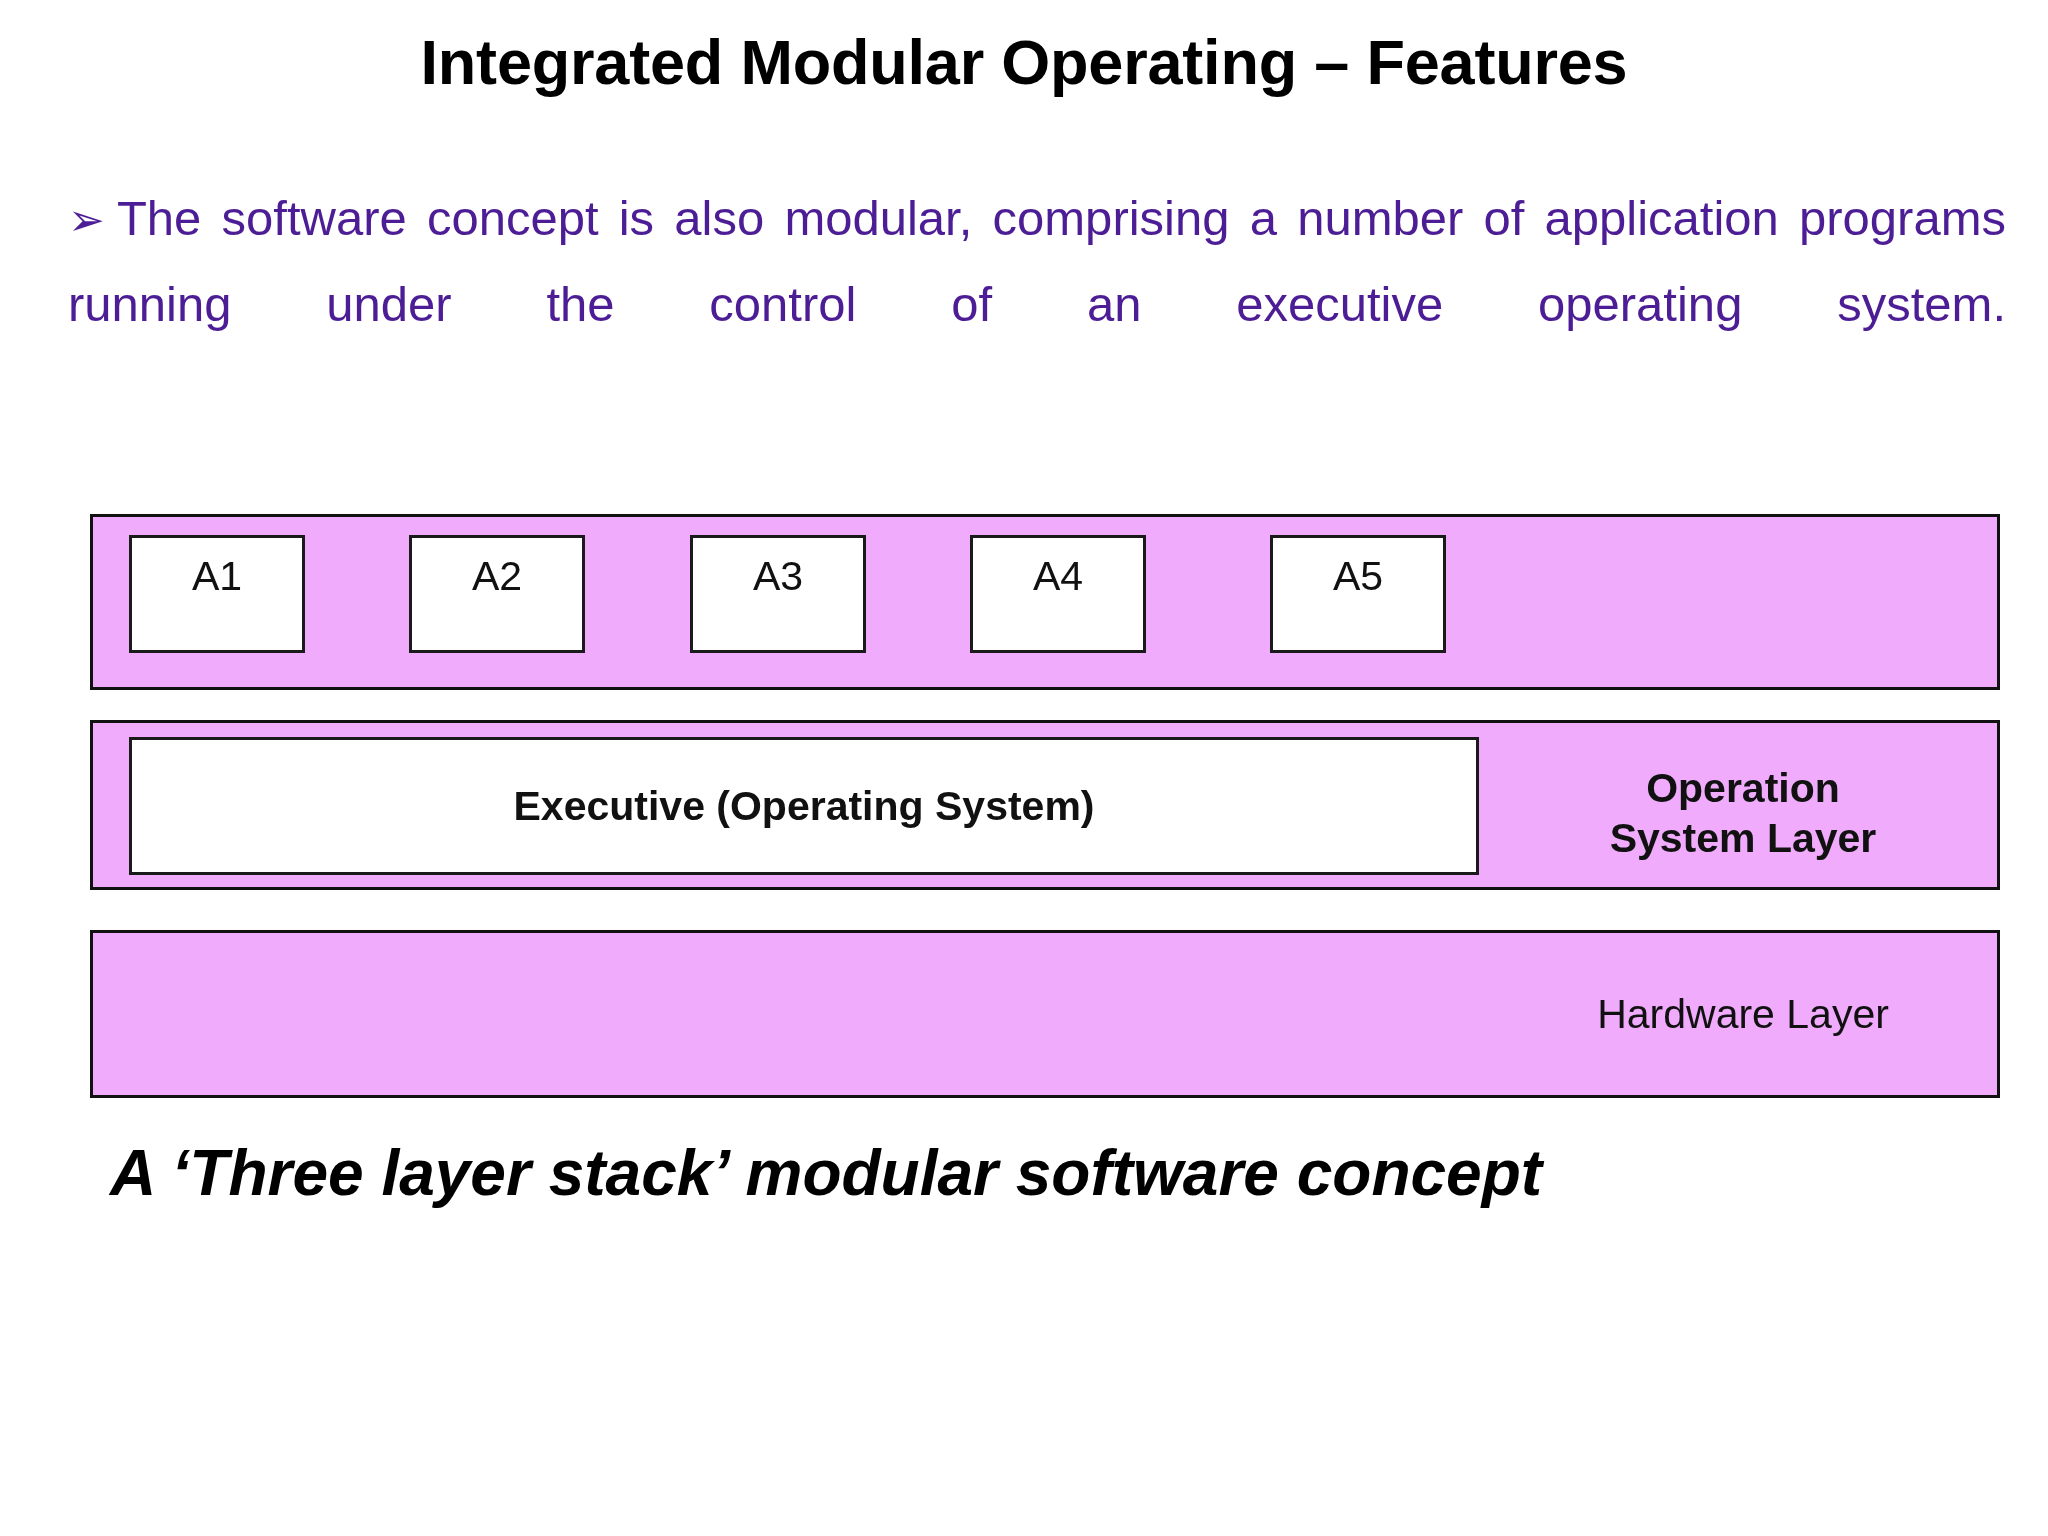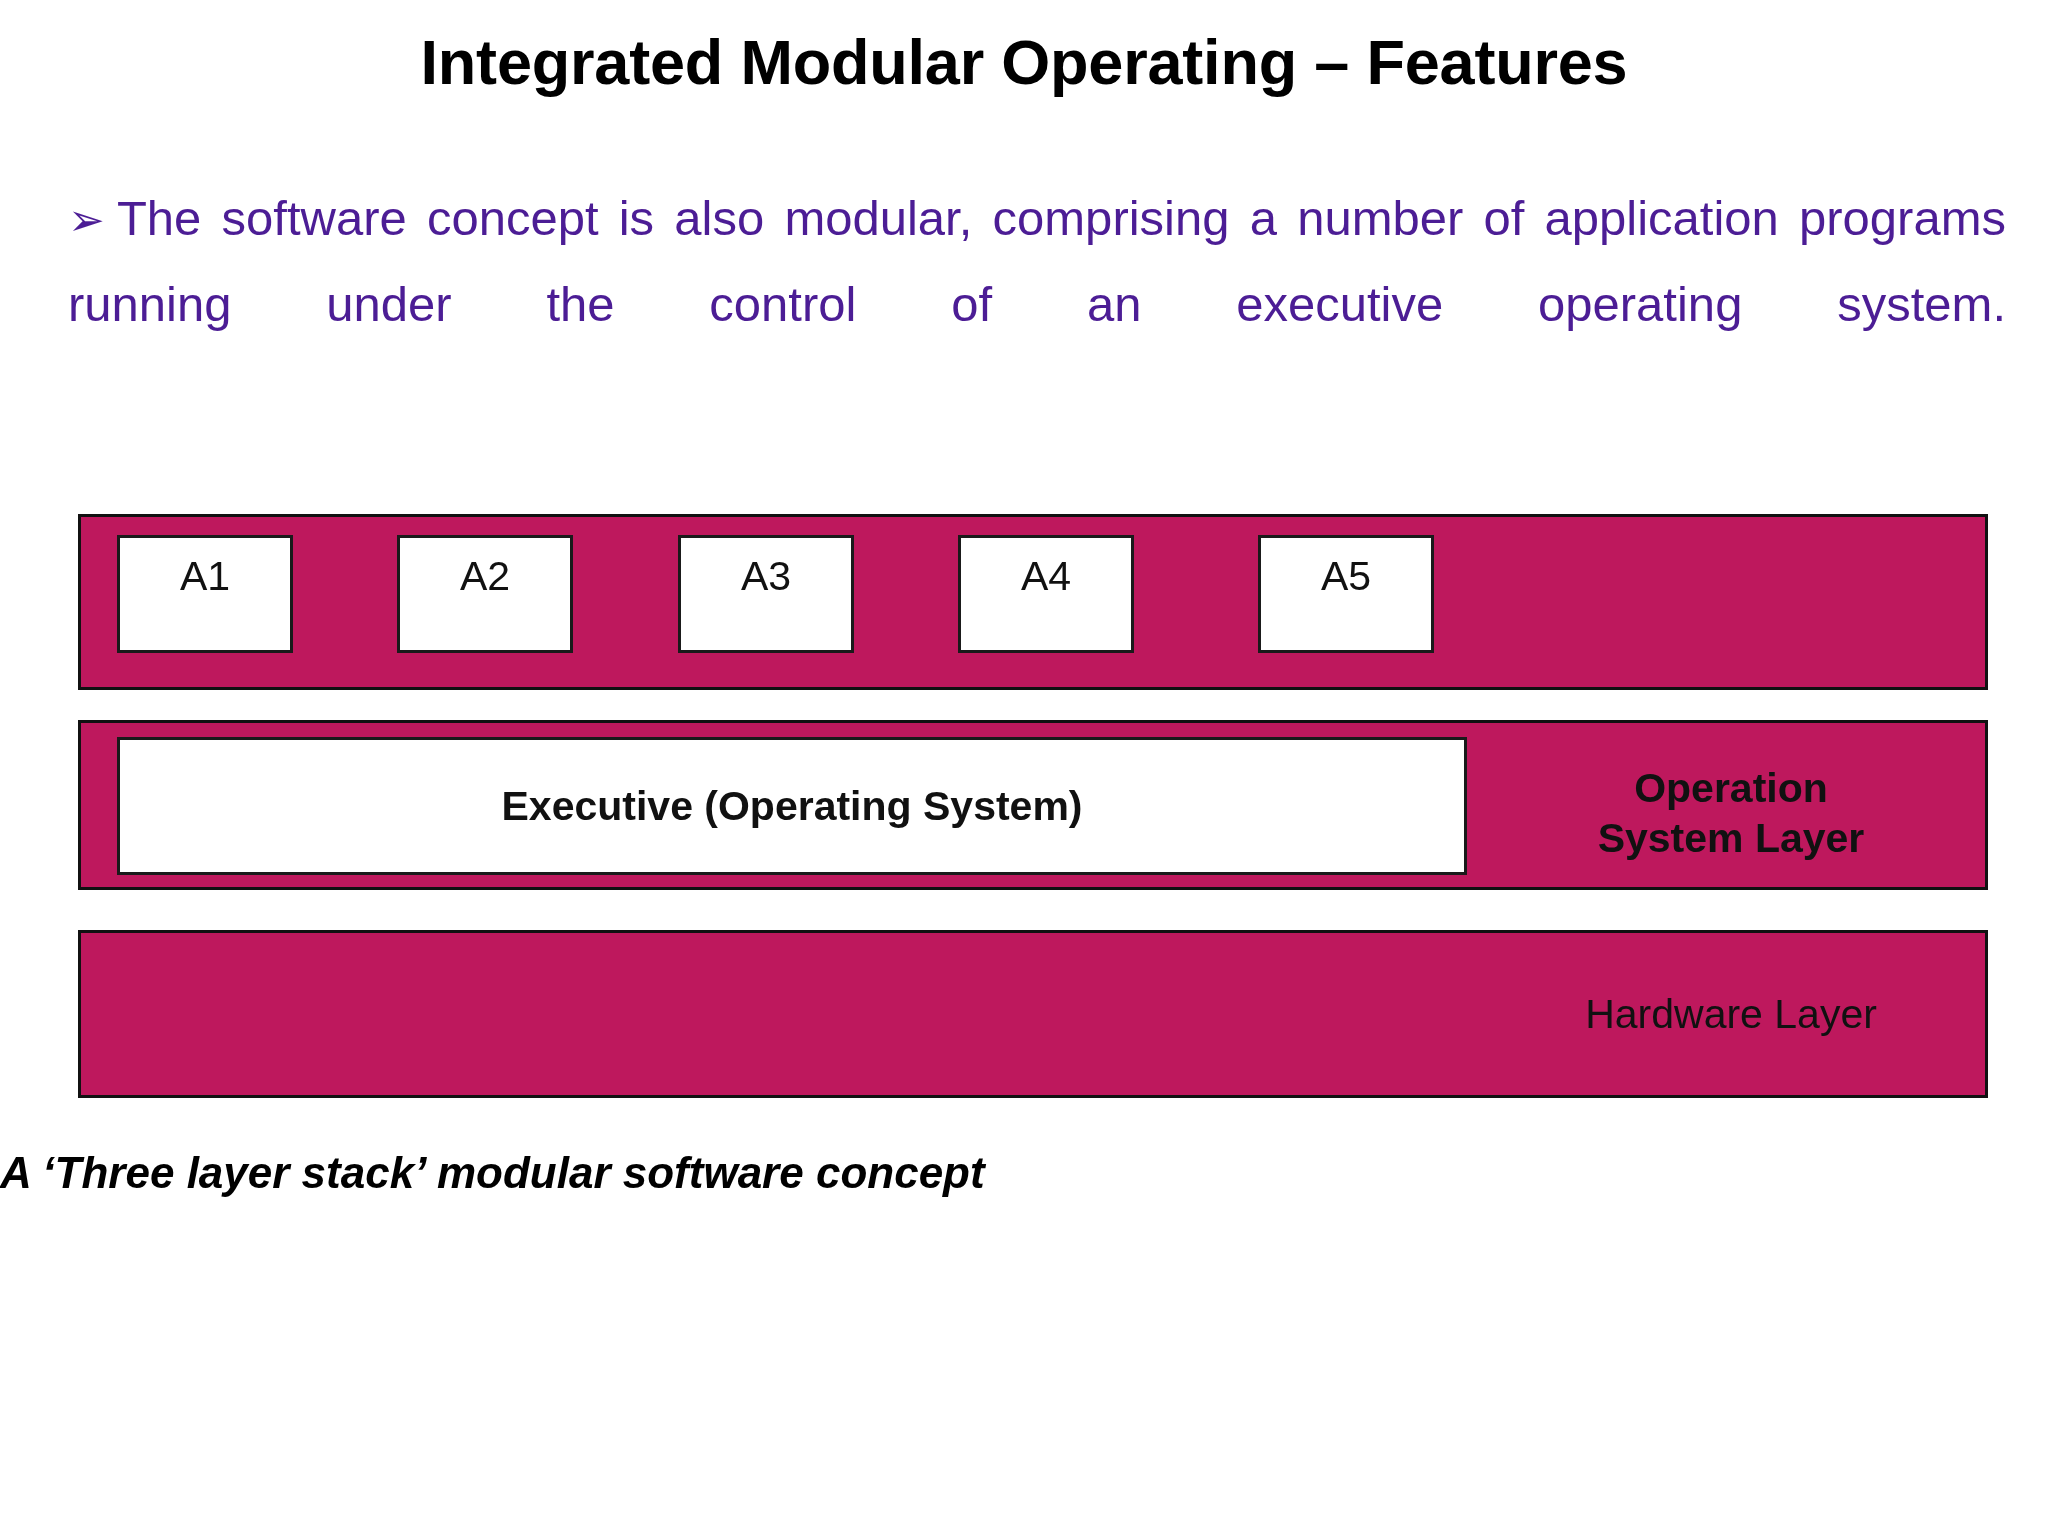--- a/index.html
+++ b/index.html
@@ -67,25 +67,25 @@
   .figure {
     position: absolute;
     left: 78px;
     top: 514px;
     width: 1910px;
     height: 584px;
     font-family: "Liberation Sans", sans-serif;
   }
   .layer-frame {
     position: absolute;
-    left: 0;
+    left: 12px;
     width: 1910px;
     border: 3px solid #111111;
     box-sizing: border-box;
-    background: #be185d;
+    background: #f0abfc;
   }
   .layer-frame.app   { top: 0px;   height: 176px; }
   .layer-frame.os    { top: 206px; height: 170px; font-weight: bold; }
   .layer-frame.hw    { top: 416px; height: 168px; }
 
   
   .a-box {
     position: absolute;
     top: 18px;
     width: 176px;
@@ -143,25 +143,25 @@
   .layer-name.app { top: 48px; }
   .layer-name.os  { top: 40px; }
   .layer-name.hw  { top: 56px; }
 
   
   .caption {
     position: absolute;
     left: 0;
     top: 1142px;
     width: 1652px;
-    text-align: left;
+    text-align: center;
     font-family: "Liberation Sans", sans-serif;
     font-weight: bold;
     font-style: italic;
-    font-size: 44px;
+    font-size: 64px;
     line-height: 62px;
     color: #000000;
   }
 </style>
 </head>
 <body>
 
 <div class="slide-title">Integrated Modular Operating – Features</div>
 
 <div class="body-block">

